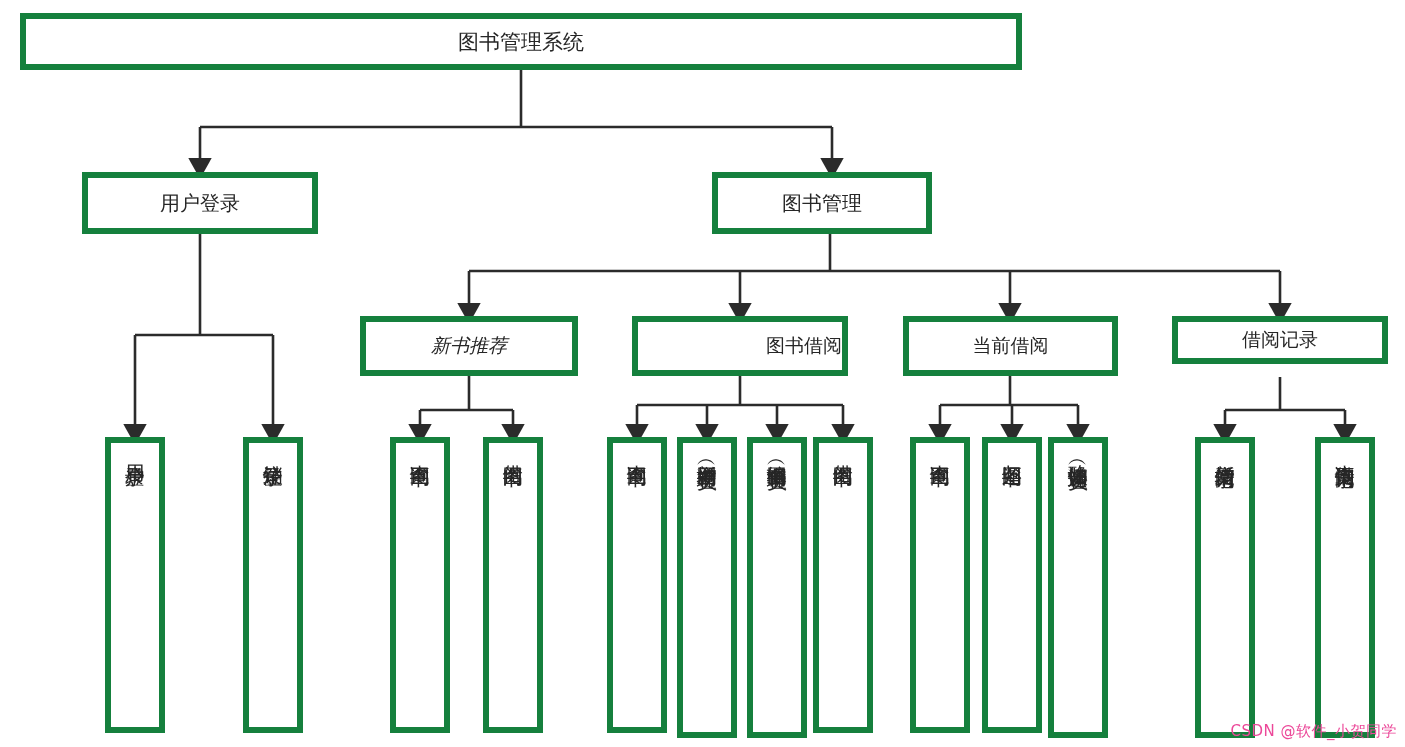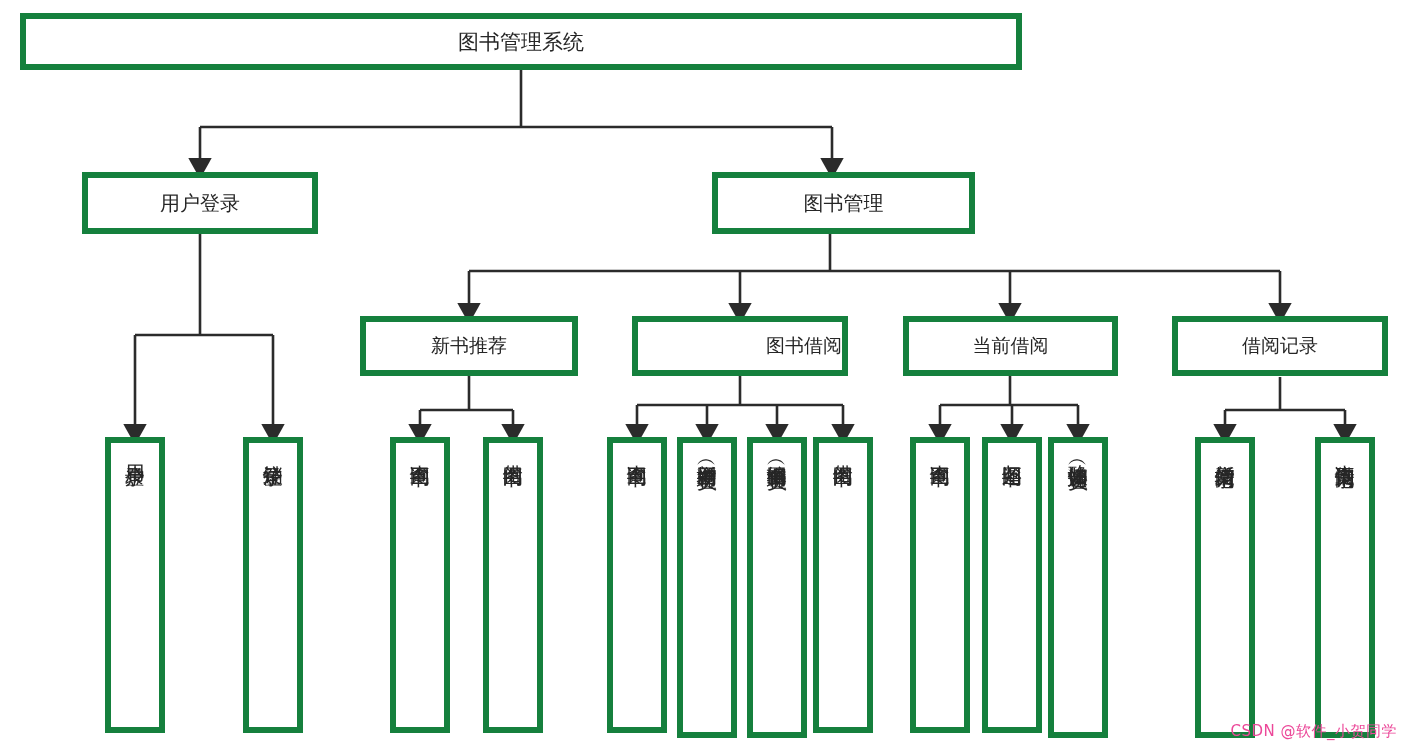--- a/index.html
+++ b/index.html
@@ -123,34 +123,34 @@
     </g>
   </svg>
 
   <div class="node root" style="left:20px; top:13px; width:1002px; height:57px;">
     <span>图书管理系统</span>
   </div>
 
   <div class="node level1" style="left:82px; top:172px; width:236px; height:62px;">
     <span>用户登录</span>
   </div>
-  <div class="node level1" style="left:712px; top:172px; width:263px; height:62px;">
+  <div class="node level1" style="left:712px; top:172px; width:220px; height:62px;">
     <span>图书管理</span>
   </div>
 
-  <div class="node level2" style="left:360px; top:316px; width:218px; height:60px;">
+  <div class="node level2" style="left:360px; top:316px; width:218px; height:60px;font-style:italic;">
     <span>新书推荐</span>
   </div>
   <div class="node level2" style="left:632px; top:316px; width:216px; height:60px;justify-content:flex-end;">
     <span>图书借阅</span>
   </div>
   <div class="node level2" style="left:903px; top:316px; width:215px; height:60px;">
     <span>当前借阅</span>
   </div>
-  <div class="node level2" style="left:1172px; top:316px; width:216px; height:60px;">
+  <div class="node level2" style="left:1172px; top:316px; width:216px; height:48px;">
     <span>借阅记录</span>
   </div>
 
   <div class="node leaf" style="left:105px; top:437px; width:60px; height:296px;">
     <span class="vtext">用户登录</span>
   </div>
   <div class="node leaf" style="left:243px; top:437px; width:60px; height:296px;">
     <span class="vtext">注销登录</span>
   </div>
 

